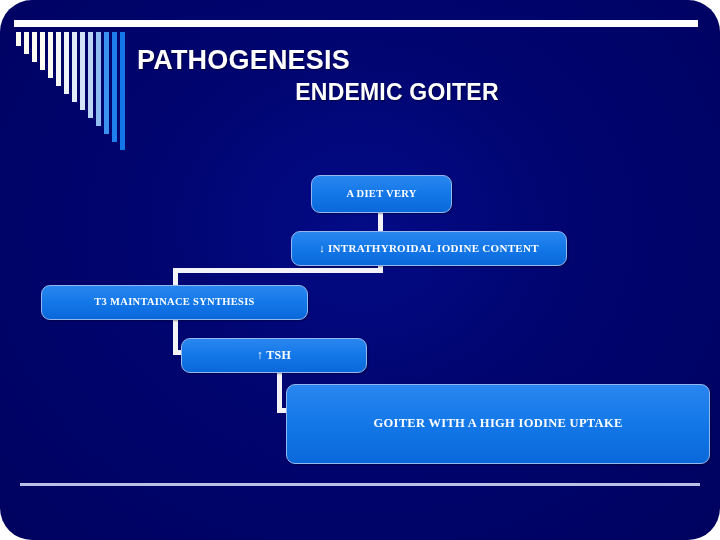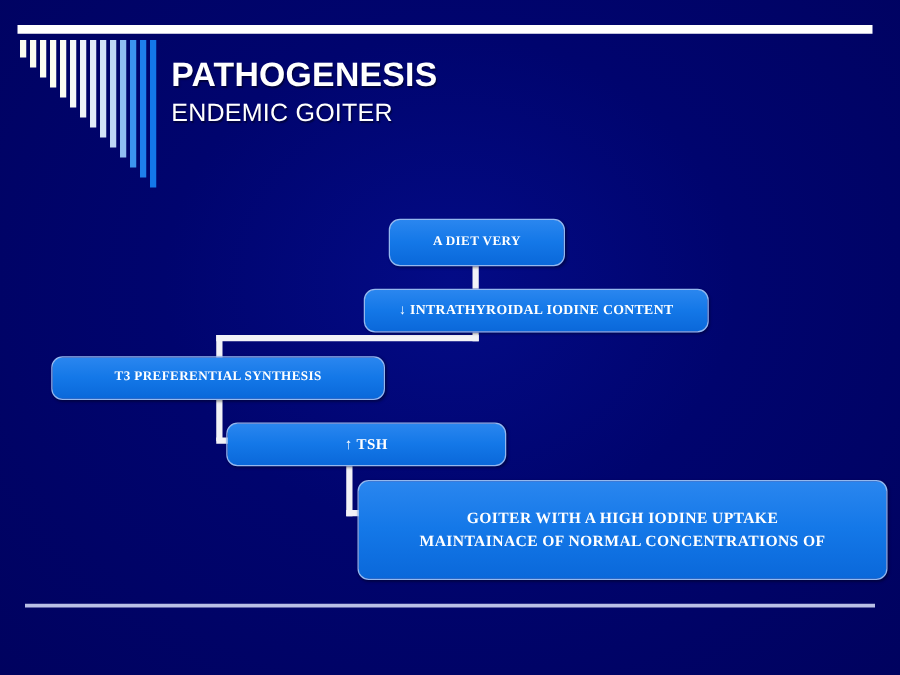--- a/index.html
+++ b/index.html
@@ -55,26 +55,27 @@
     color: #ffffff;
     font-size: 27px;
     font-weight: bold;
     letter-spacing: 0.2px;
     line-height: 1.05;
     margin: 0;
     text-shadow: 1px 1px 1px rgba(0,0,0,0.45);
   }
   #slide-subtitle {
     color: #ffffff;
-    font-size: 20px;
-    font-weight: normal;
+    font-size: 23px;
+    font-weight: bold;
     letter-spacing: 0.2px;
     line-height: 1.1;
     margin: 6px 0 0 0;
     text-shadow: 1px 1px 1px rgba(0,0,0,0.45);
+    text-align: center;
   }
 
   
   #flow {
     position: absolute;
     left: 0;
     top: 0;
     width: 720px;
     height: 540px;
   }
@@ -88,34 +89,34 @@
     background: linear-gradient(180deg, #2a86ef 0%, #1478e8 48%, #0a68da 100%);
     border: 1px solid #93b8ef;
     border-radius: 9px;
     color: #ffffff;
     font-family: "Liberation Serif", serif;
     font-weight: bold;
     font-size: 11px;
     letter-spacing: 0.3px;
     text-align: center;
     display: flex;
-    flex-direction: column;
+    flex-direction: row;
     align-items: center;
     justify-content: center;
     line-height: 1.55;
     box-shadow: 1px 1px 2px rgba(0,0,0,0.35);
   }
   .flow-box .line {
     display: block;
     width: 100%;
   }
   #box-diet      { left: 311px; top: 175px; width: 141px; height: 38px; font-size: 10.5px; }
   #box-iodine    { left: 243px; top: 231px; width: 276px; height: 35px; font-size: 11px; margin-left: 48px; }
   #box-t3        { left: 41px;  top: 285px; width: 267px; height: 35px; font-size: 10.5px; }
-  #box-tsh       { left: 181px; top: 338px; width: 224px; height: 35px; font-size: 12px; }
+  #box-tsh       { left: 181px; top: 338px; width: 186px; height: 35px; font-size: 12px; }
   #box-goiter    { left: 286px; top: 384px; width: 424px; height: 80px; font-size: 12.5px; }
 
   
   #c1-v { left: 378px; top: 213px; width: 5px; height: 18px; }
 
   #c2-v1 { left: 378px; top: 266px; width: 5px; height: 7px; }
   #c2-h  { left: 173px; top: 268px; width: 210px; height: 5px; }
   #c2-v2 { left: 173px; top: 268px; width: 5px; height: 18px; }
 
   #c3-v  { left: 173px; top: 320px; width: 5px; height: 33px; }
@@ -130,21 +131,21 @@
     left: 20px;
     top: 483px;
     width: 680px;
     height: 3px;
     background: #b9c0e6;
   }
 </style>
 </head>
 <body>
 
-<div id="slide" style="background-color: rgb(0, 3, 107);">
+<div id="slide" style="background-color: rgb(0, 3, 107); border-radius: 32px;">
 
   <div id="top-rule" style="background: rgb(255, 255, 255);"></div>
 
   <div id="bar-cluster">
       <div class="deco-bar" style="left: 0px; height: 14px; background: rgb(251, 251, 240);"></div>
       <div class="deco-bar" style="left: 8px; height: 22px; background: rgb(251, 251, 240);"></div>
       <div class="deco-bar" style="left: 16px; height: 30px; background: rgb(253, 253, 242);"></div>
       <div class="deco-bar" style="left: 24px; height: 38px; background: rgb(253, 253, 241);"></div>
       <div class="deco-bar" style="left: 32px; height: 46px; background: rgb(251, 251, 242);"></div>
       <div class="deco-bar" style="left: 40px; height: 54px; background: rgb(246, 248, 246);"></div>
@@ -176,29 +177,28 @@
 
     <div class="flow-box" id="box-diet">
       <span class="line">A  DIET VERY</span>
     </div>
 
     <div class="flow-box" id="box-iodine">
       <span class="line">↓ INTRATHYROIDAL IODINE CONTENT</span>
     </div>
 
     <div class="flow-box" id="box-t3">
-      <span class="line">T3 PREFERENTIAL SYNTHESIS</span>
+      <span class="line">T3 MAINTAINACE SYNTHESIS</span>
     </div>
 
     <div class="flow-box" id="box-tsh">
       <span class="line">↑ TSH</span>
     </div>
 
     <div class="flow-box" id="box-goiter">
       <span class="line">GOITER WITH A HIGH IODINE UPTAKE</span>
-      <span class="line">MAINTAINACE  OF NORMAL CONCENTRATIONS OF</span>
     </div>
 
   </div>
 
   <div id="bottom-rule" style="background: rgb(185, 192, 230);"></div>
 
 </div>
 
 </body></html>

